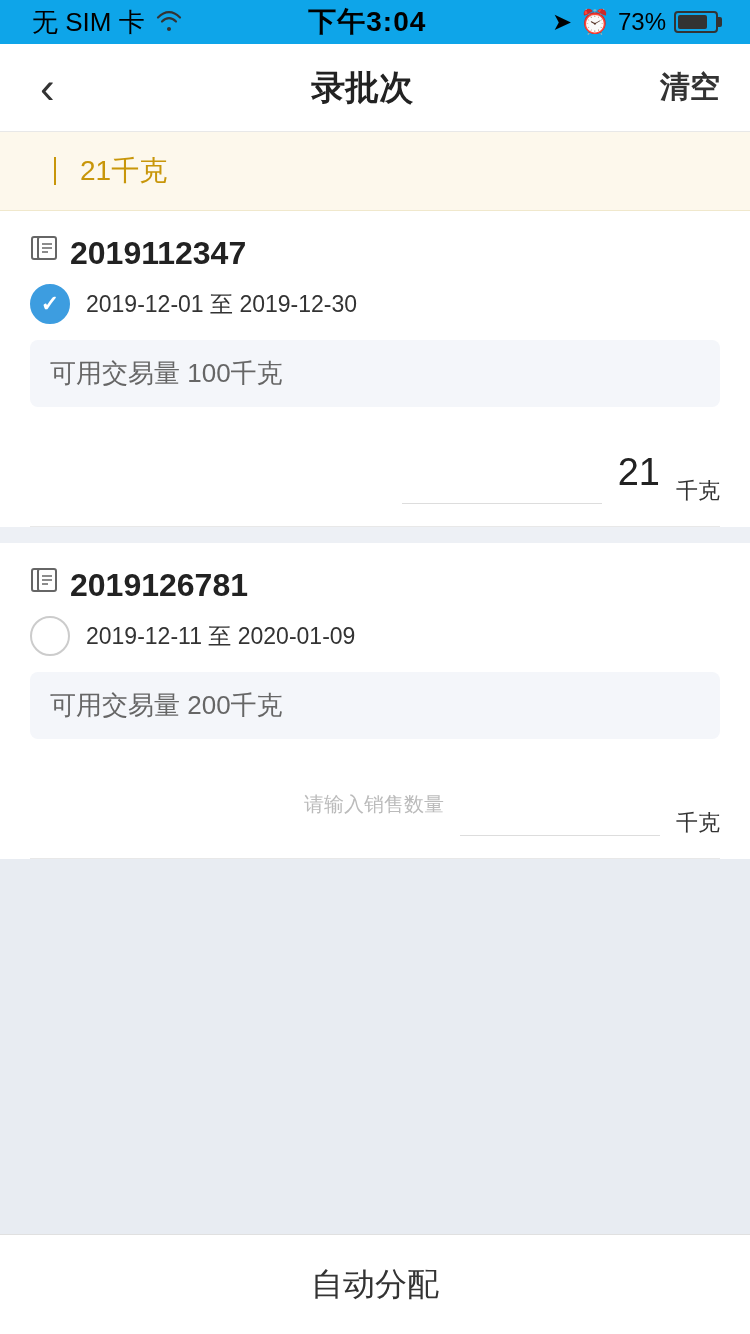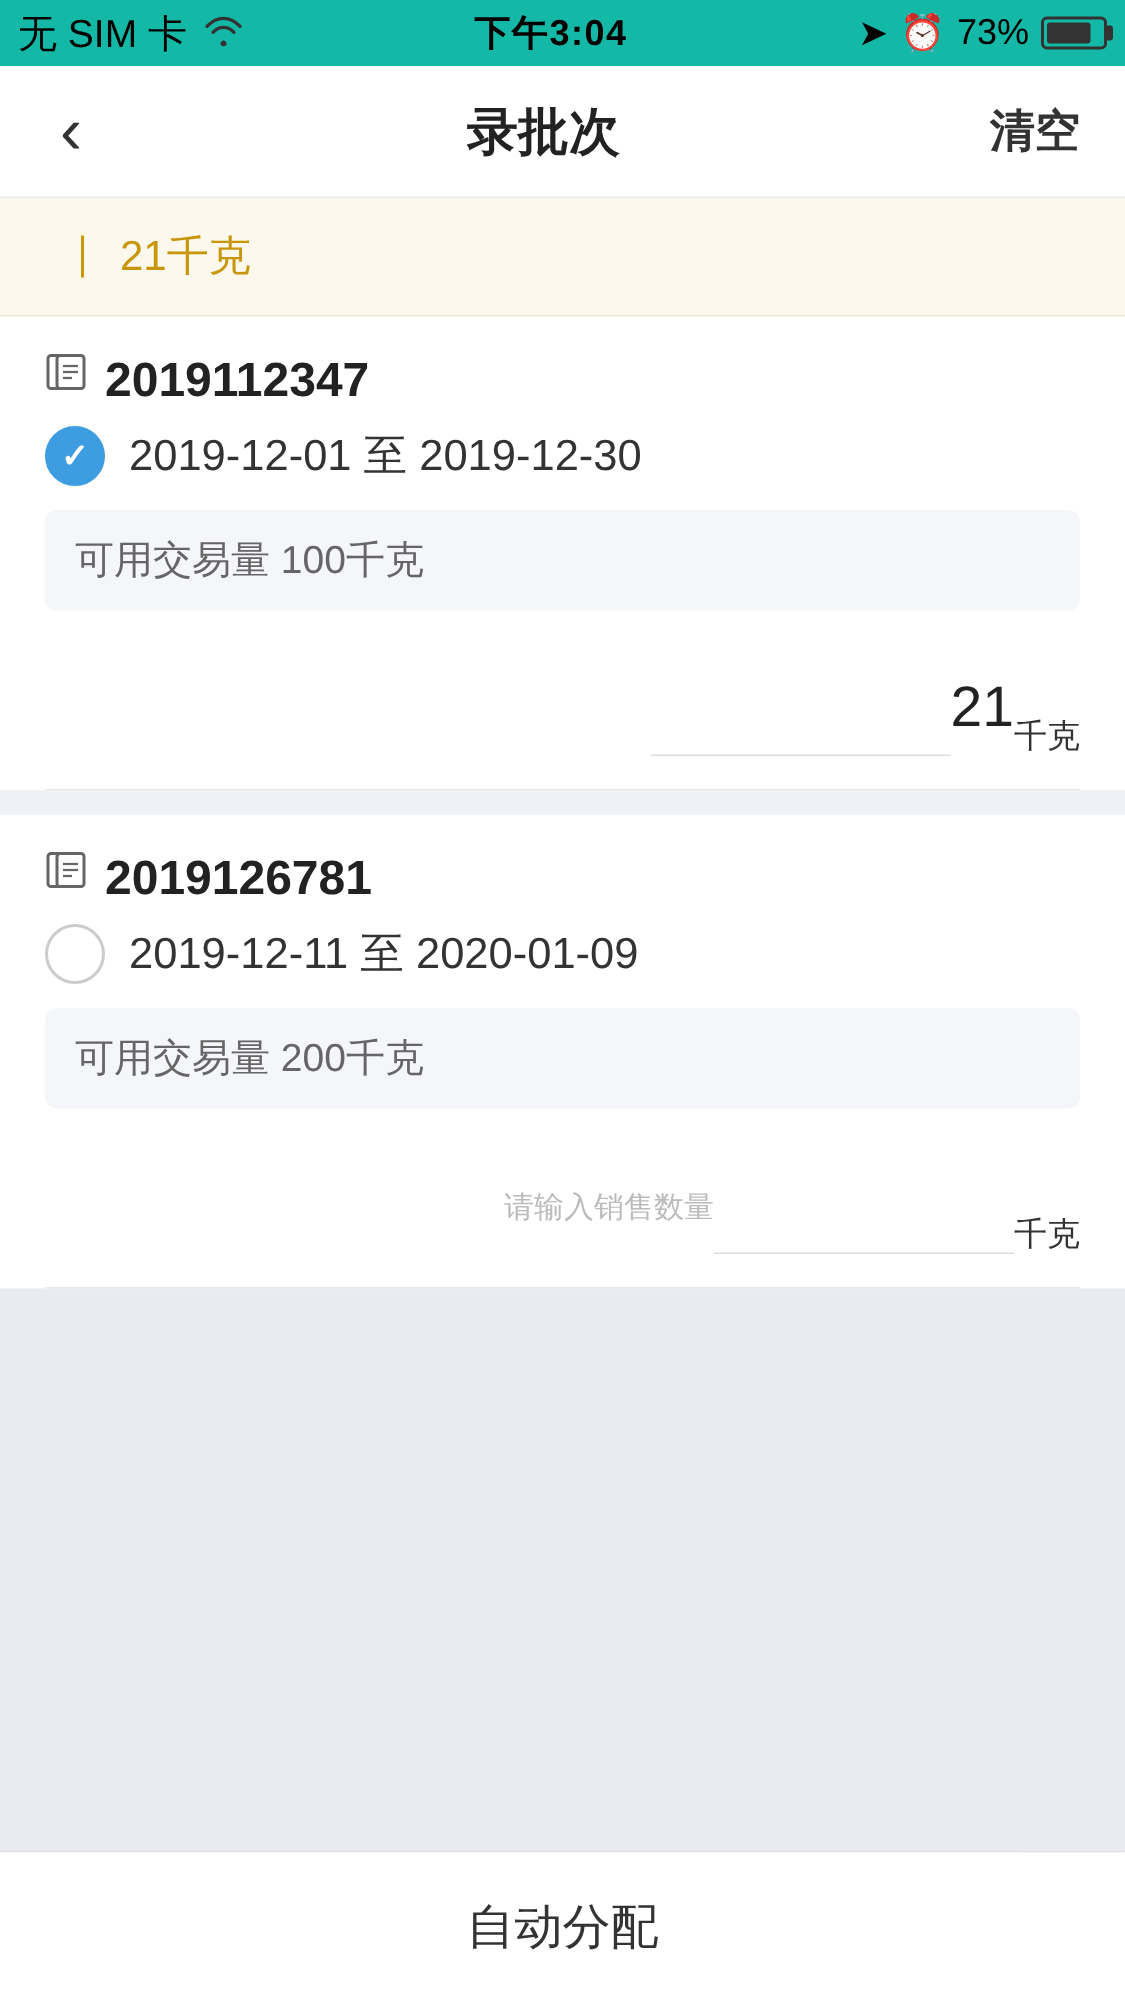--- a/index.html
+++ b/index.html
@@ -8,36 +8,36 @@
       width: 750px;
       min-height: 1334px;
       font-family: -apple-system, 'PingFang SC', 'Helvetica Neue', sans-serif;
       background: #f0f2f7;
       overflow-x: hidden;
     }
 
     
     .status-bar {
       height: 44px;
-      background: #14b8a6;
+      background: #0ea5e9;
       display: flex;
       align-items: center;
       justify-content: space-between;
-      padding: 0 12px;
+      padding: 0 32px;
       font-size: 28px;
     }
     .status-left {
       display: flex;
       align-items: center;
       gap: 10px;
       font-size: 26px;
       font-weight: 500;
     }
     .status-center {
-      font-size: 24px;
+      font-size: 28px;
       font-weight: 600;
       letter-spacing: 1px;
     }
     .status-right {
       display: flex;
       align-items: center;
       gap: 8px;
       font-size: 24px;
     }
     .battery-bar {
@@ -172,39 +172,40 @@
       border-color: #3d9de0;
     }
     .radio-btn.checked::after {
       content: '✓';
       color: #fff;
       font-size: 22px;
       font-weight: 700;
     }
 
     .batch-date {
-      font-size: 29px;
+      font-size: 23px;
       color: #333;
     }
 
     .available-qty {
       background: #f4f6fa;
       border-radius: 8px;
       padding: 16px 20px;
       font-size: 26px;
       color: #666;
       margin: 0 0 16px 0;
     }
 
     .qty-input-row {
       display: flex;
       align-items: center;
       justify-content: flex-end;
       padding: 16px 0 20px 0;
       border-bottom: 1px solid #e8e8e8;
+      gap: 16px;
     }
 
     .qty-value {
       font-size: 38px;
       font-weight: 400;
       color: #222;
     }
 
     .qty-unit {
       font-size: 22px;

